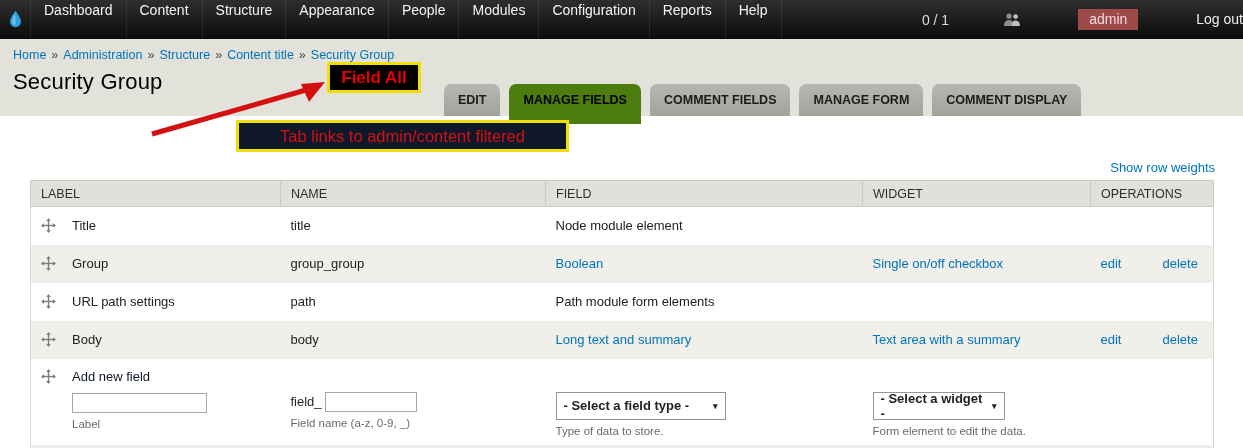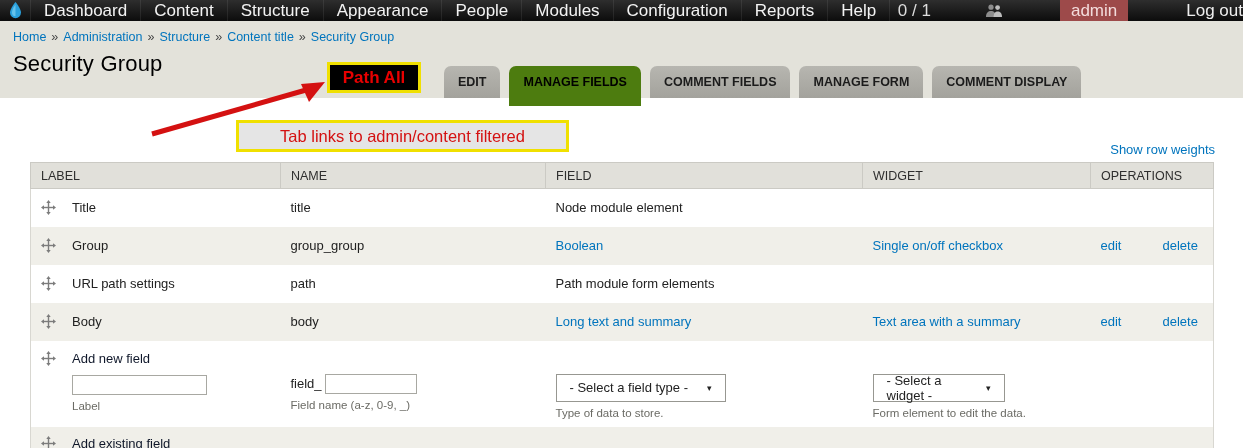--- a/index.html
+++ b/index.html
@@ -1,21 +1,21 @@
 <!DOCTYPE html>
 <html><head>
 <meta charset="utf-8">
 <style>
   * { box-sizing: border-box; margin: 0; padding: 0; }
   html,body { width:1243px; height:448px; overflow:hidden; background:#fff;
     font-family:"Liberation Sans", sans-serif; position:relative; }
 
   
-  .toolbar { height:21px; background:linear-gradient(to bottom,#2e2e2e,#0c0c0c);
-    display:flex; align-items:stretch; color:#f3f3f3; font-size:17px; }
+  .toolbar { height:39px; background:linear-gradient(to bottom,#2e2e2e,#0c0c0c);
+    display:flex; align-items:stretch; color:#f3f3f3; font-size:14px; }
   .tb-logo { width:30px; display:flex; align-items:center; justify-content:center; }
   .tb-menu { display:flex; }
   .tb-item { padding:0 13px; line-height:21px; cursor:pointer;
     border-right:1px solid rgba(255,255,255,0.08); color:#f3f3f3; }
   .tb-item:first-child { border-left:1px solid rgba(255,255,255,0.08); }
   .tb-right { margin-left:auto; display:flex; align-items:center;gap:48px; }
   .tb-count { color:#ddd; padding-right:6px; }
   .tb-users { padding-right:8px; display:flex; align-items:center; }
   .tb-admin { background:#9d4a4a; color:#f3dcdc; padding:0 11px; line-height:21px; cursor:pointer; }
   .tb-logout { color:#eee; padding-left:10px; line-height:21px; cursor:pointer; white-space:nowrap; }
@@ -31,21 +31,21 @@
   .tab { background:linear-gradient(to bottom,#b7b6b0,#a3a29c); border-radius:7px 7px 0 0;
     padding:9px 14px; font-size:12.5px; font-weight:bold; color:#1b1b1b; cursor:pointer;
     white-space:nowrap; }
   .tab.active { background:#4d7c0f; color:#000; padding-bottom:17px; margin-bottom:-8px; }
 
   
   .anno-listall { position:absolute; left:327px; top:62px; width:94px; height:31px;
     background:#000; border:3px solid #f0e000; color:#e80000; font-weight:bold;
     font-size:17px; display:flex; align-items:center; justify-content:center; z-index:20; }
   .anno-note { position:absolute; left:236px; top:120px; width:333px; height:32px;
-    background:#e5e5e5; border:3px solid #f0e000; color:#d41111; font-size:16.5px;
+    background:#0f172a; border:3px solid #f0e000; color:#d41111; font-size:16.5px;
     display:flex; align-items:center; justify-content:center; z-index:20; }
   .anno-arrow { position:absolute; left:0; top:0; width:1243px; height:448px;
     pointer-events:none; z-index:19; }
 
   
   .content { background:#fff; }
   .show-weights { text-align:right; margin:44px 28px 5px 0; font-size:13px; height:15px; }
   .show-weights a { color:#0074bd; text-decoration:none; cursor:pointer; }
 
   table.fields { width:1183px; margin-left:30px; border-collapse:collapse;
@@ -63,22 +63,22 @@
   
   tr.add-row td { vertical-align:top; height:86px; }
   .ctrl-pad { padding-top:33px; }
   .title-pad { padding-top:10px; }
   .fld-input { width:135px; height:20px; border:1px solid #a8a8a2; margin-top:9px;
     font-size:13px; padding:0 4px; background:#fff; }
   .fld-input.short { width:92px; margin-top:0; }
   .help { font-size:11.5px; color:#6b6b65; margin-top:5px; }
   .prefix { font-size:13px; color:#222; margin-right:3px; }
   .selectbox { border:1px solid #979791; background:#fff; height:28px; display:flex;
-    align-items:center; justify-content:space-between; padding:0 13px; font-size:13px;
-    color:#222; cursor:pointer; }
+    align-items:center; justify-content:space-between; padding:0 7px; font-size:13px;
+    color:#222; cursor:pointer;font-weight:bold; }
   .selectbox .arr { font-size:9px; color:#222; margin-left:8px; }
   .sel-field { width:170px; } .sel-widget { width:132px; }
 
   tr.add-exist td { vertical-align:top; padding-top:9px; height:40px; }
 </style>
 </head>
 <body>
 
 <div class="toolbar">
   <div class="tb-logo">
@@ -121,21 +121,21 @@
 
   <div class="tabs">
     <div class="tab">EDIT</div>
     <div class="tab active">MANAGE FIELDS</div>
     <div class="tab">COMMENT FIELDS</div>
     <div class="tab">MANAGE FORM</div>
     <div class="tab">COMMENT DISPLAY</div>
   </div>
 </div>
 
-<div class="anno-listall">Path All</div>
+<div class="anno-listall">Field All</div>
 <div class="anno-note">Tab links to admin/content filtered</div>
 <svg class="anno-arrow">
   <line x1="152" y1="134" x2="306" y2="90" stroke="#d41111" stroke-width="5"></line>
   <polygon points="325,82 301,84 309,102" fill="#d41111"></polygon>
 </svg>
 
 <div class="content">
   <div class="show-weights">
     <a>Show row weights</a>
   </div>

